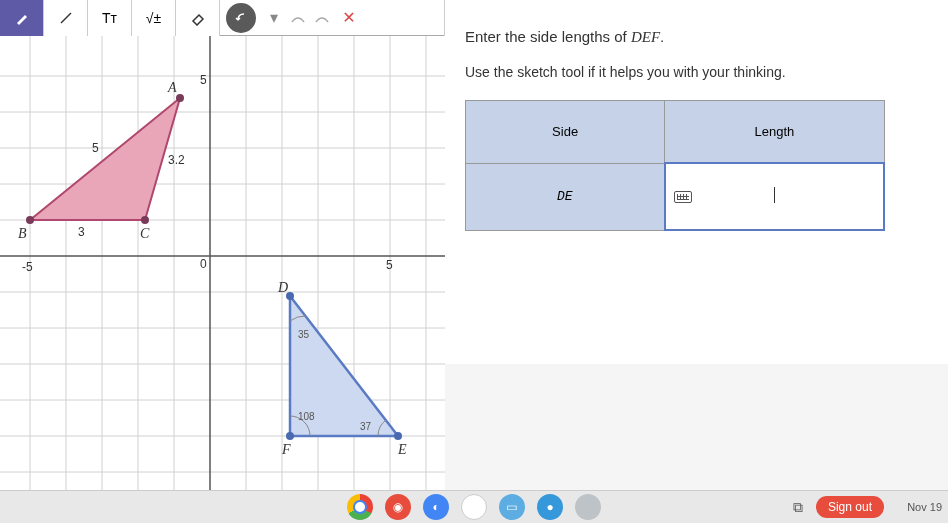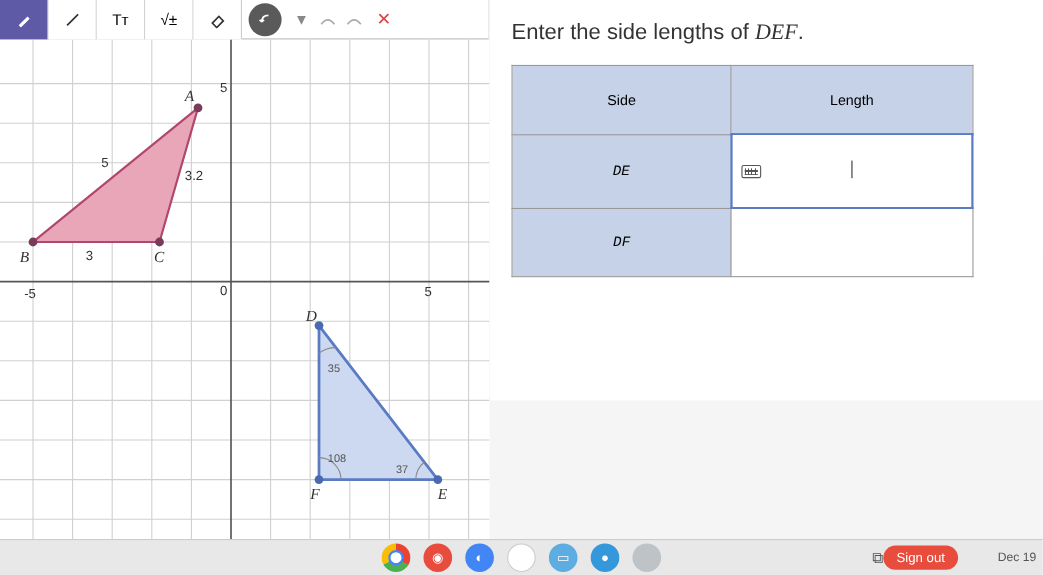--- a/index.html
+++ b/index.html
@@ -19,21 +19,21 @@
 .tri1 { fill: #e8a6b8; stroke: #b0476e; stroke-width: 2; }
 .tri2 { fill: #cdd9f0; stroke: #5a7bc4; stroke-width: 2.5; }
 .vertex { fill: #7a3a5a; }
 .vertex2 { fill: #4a6ab0; }
 .label { font-size: 14px; font-style: italic; font-family: 'Times New Roman', serif; fill: #333; }
 .side-label { font-size: 12px; fill: #333; }
 .angle-label { font-size: 10px; fill: #555; }
 .axis-label { font-size: 12px; fill: #333; }
 
 .right-panel { flex: 1; padding: 10px 20px; background: #fff; }
-.prompt1 { font-size: 20px; color: #333; margin: 8px 0 18px 0; }
+.prompt1 { font-size: 15px; color: #333; margin: 18px 0 18px 0; }
 .prompt1 .math { font-style: italic; font-family: 'Times New Roman', serif; }
 .prompt2 { font-size: 14px; color: #333; margin-bottom: 20px; }
 .data-table { border-collapse: collapse; width: 420px; margin-top: 10px; }
 .data-table th, .data-table td { border: 1px solid #999; padding: 23px 12px; text-align: center; font-size: 13px; height: 34px; }
 .data-table th { background: #c5d2e8; font-weight: normal; }
 .data-table .side-col { background: #c5d2e8; width: 200px; font-style: italic; font-family: Liberation Mono, monospace; }
 .data-table .len-col { background: #fff; width: 220px; position: relative; }
 .input-cell { border: 2px solid #5a7bc4 !important; background: #fff; position: relative; }
 .kb-icon { position: absolute; left: 8px; top: 50%; transform: translateY(-50%); width: 18px; height: 12px; border: 1px solid #555; border-radius: 2px; background: #fff; }
 .kb-icon::before { content: ""; position: absolute; inset: 2px; background: repeating-linear-gradient(90deg, #555 0 1px, transparent 1px 3px), repeating-linear-gradient(0deg, #555 0 1px, transparent 1px 3px); }
@@ -42,21 +42,21 @@
 .taskbar { position: absolute; bottom: 0; left: 0; right: 0; height: 33px; background: #e8e8e8; border-top: 1px solid #ccc; display: flex; align-items: center; justify-content: center; gap: 12px; }
 .task-icon { width: 26px; height: 26px; border-radius: 50%; display: flex; align-items: center; justify-content: center; font-size: 12px; color: #fff; }
 .chrome { background: conic-gradient(#ea4335 0 120deg, #4caf50 120deg 240deg, #fbbc05 240deg 360deg); position: relative; }
 .chrome::after { content:""; position:absolute; width:10px; height:10px; background:#fff; border:2px solid #4285f4; border-radius:50%; }
 .red-ic { background: #e74c3c; }
 .blue-ic { background: #4285f4; }
 .white-ic { background: #fff; border:1px solid #ccc; }
 .teal-ic { background: #5dade2; }
 .blue2-ic { background: #3498db; }
 .grey-ic { background: #bdc3c7; }
-.signout { position: absolute; right: 77px; background: #e74c3c; color: #fff; border-radius: 14px; padding: 4px 12px; font-size: 12px; cursor: pointer; }
+.signout { position: absolute; right: 64px; background: #e74c3c; color: #fff; border-radius: 14px; padding: 4px 12px; font-size: 12px; cursor: pointer; }
 .date { position: absolute; right: 6px; font-size: 11px; color: #555; }
 .power { position: absolute; right: 120px; font-size: 14px; color: #555; }
 .scr { position: absolute; right: 145px; font-size: 14px; color: #555; }
 </style>
 </head>
 <body>
 
 <div class="container">
   <div class="left-panel">
     <div class="toolbar">
@@ -156,45 +156,42 @@
         <text class="angle-label" x="298" y="384">108</text>
         <text class="angle-label" x="360" y="394">37</text>
       </svg>
     </div>
   </div>
 
   <div class="right-panel">
     <p class="prompt1">
       <span>Enter the side lengths of </span><span class="math">DEF</span><span>.</span>
     </p>
+    <p class="prompt2">Use the sketch tool if it helps you with your thinking.</p>
 
     <table class="data-table">
       <tbody>
           <tr>
         <th>Side</th>
         <th>Length</th>
       </tr>
       <tr>
         <td class="side-col">DE</td>
         <td class="len-col input-cell"><span class="kb-icon"></span><span class="cursor-bar"></span></td>
-      </tr>
-      <tr>
-        <td class="side-col">DF</td>
-        <td class="len-col"></td>
       </tr>
     </tbody>
       </table>
   </div>
 </div>
 
 <div class="taskbar">
   <div class="task-icon chrome"></div>
   <div class="task-icon red-ic">◉</div>
   <div class="task-icon blue-ic">◐</div>
   <div class="task-icon white-ic"></div>
   <div class="task-icon teal-ic">▭</div>
   <div class="task-icon blue2-ic">●</div>
   <div class="task-icon grey-ic"></div>
   <span class="scr">⧉</span>
   <span class="power">⏻</span>
   <div class="signout">Sign out</div>
-  <div class="date">Dec 19</div>
+  <div class="date">Nov 19</div>
 </div>
 
 </body></html>

